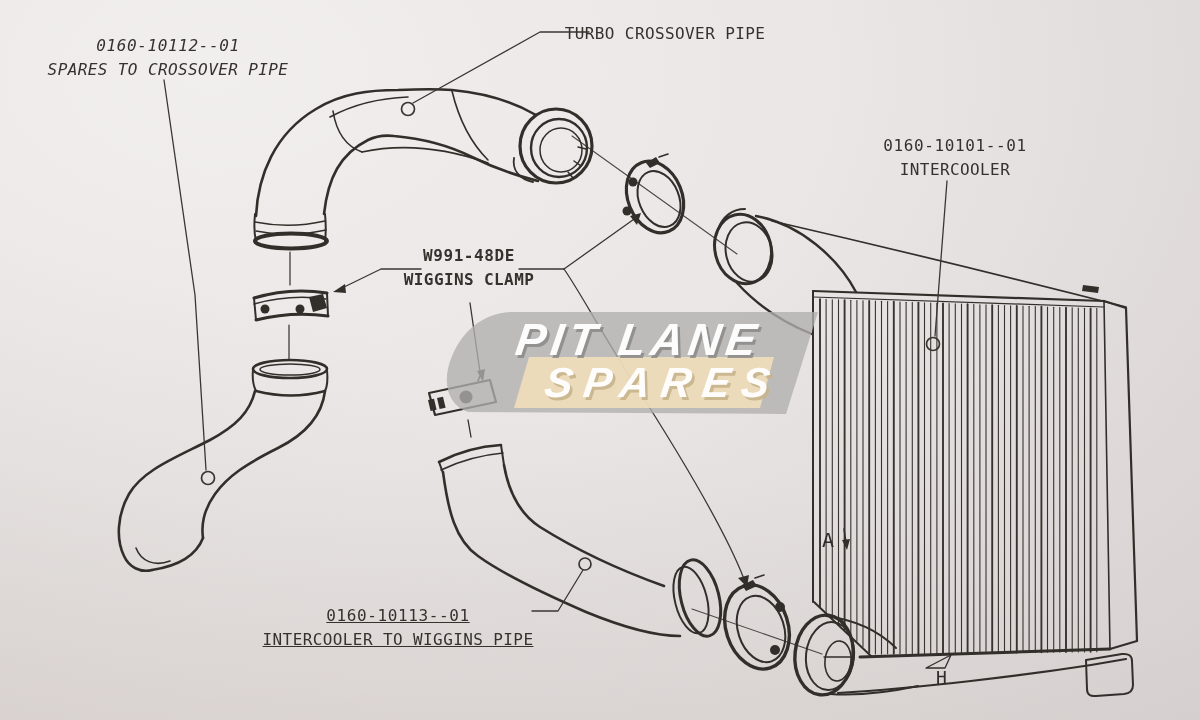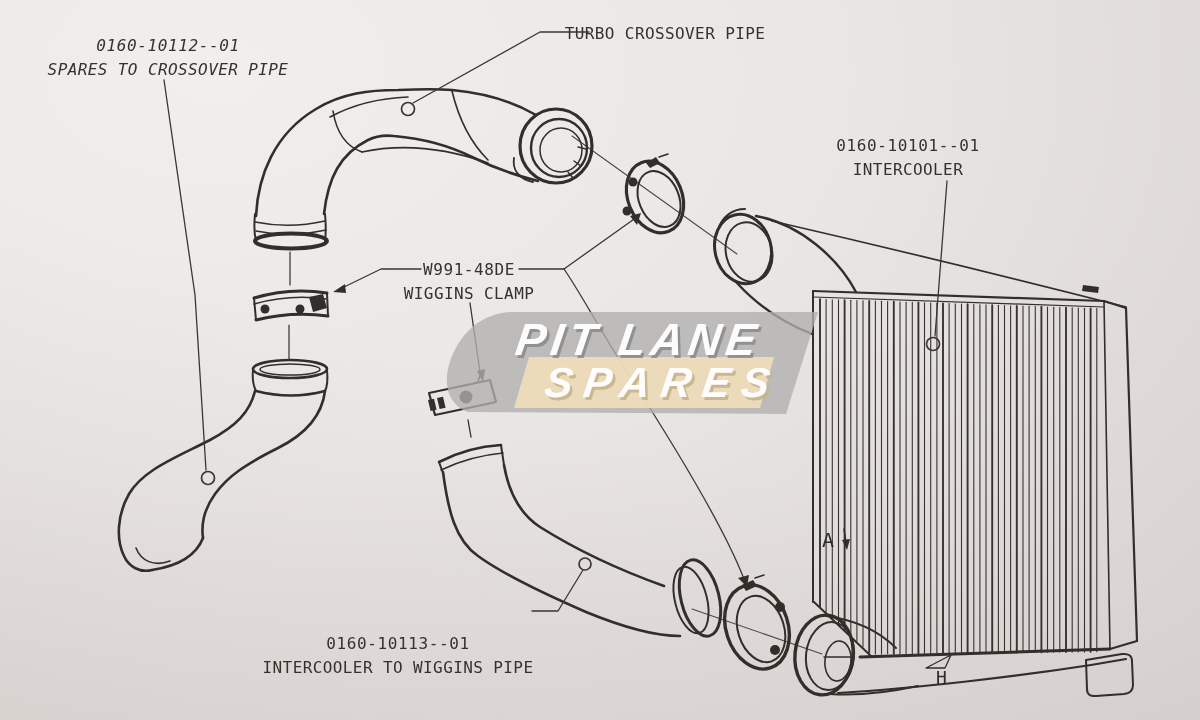--- a/index.html
+++ b/index.html
@@ -260,28 +260,28 @@
 
   <div class="label" style="left:168px;top:34px;font-style:italic;">
     <div class="pn">0160-10112--01</div>
     <div class="nm">SPARES TO CROSSOVER PIPE</div>
   </div>
 
   <div class="label" style="left:665px;top:22px;">
     <div class="nm">TURBO CROSSOVER PIPE</div>
   </div>
 
-  <div class="label" style="left:908px;top:134px;text-align:center;">
+  <div class="label" style="left:955px;top:134px;text-align:center;">
     <div class="pn">0160-10101--01</div>
     <div class="nm">INTERCOOLER</div>
   </div>
 
-  <div class="label" style="left:469px;top:258px;">
+  <div class="label" style="left:469px;top:244px;font-weight:bold;">
     <div class="pn">W991-48DE</div>
     <div class="nm">WIGGINS CLAMP</div>
   </div>
 
-  <div class="label" style="left:398px;top:632px;">
+  <div class="label" style="left:398px;top:604px;text-decoration:underline;">
     <div class="pn">0160-10113--01</div>
     <div class="nm">INTERCOOLER TO WIGGINS PIPE</div>
   </div>
 
 </div>
 
 </body></html>

